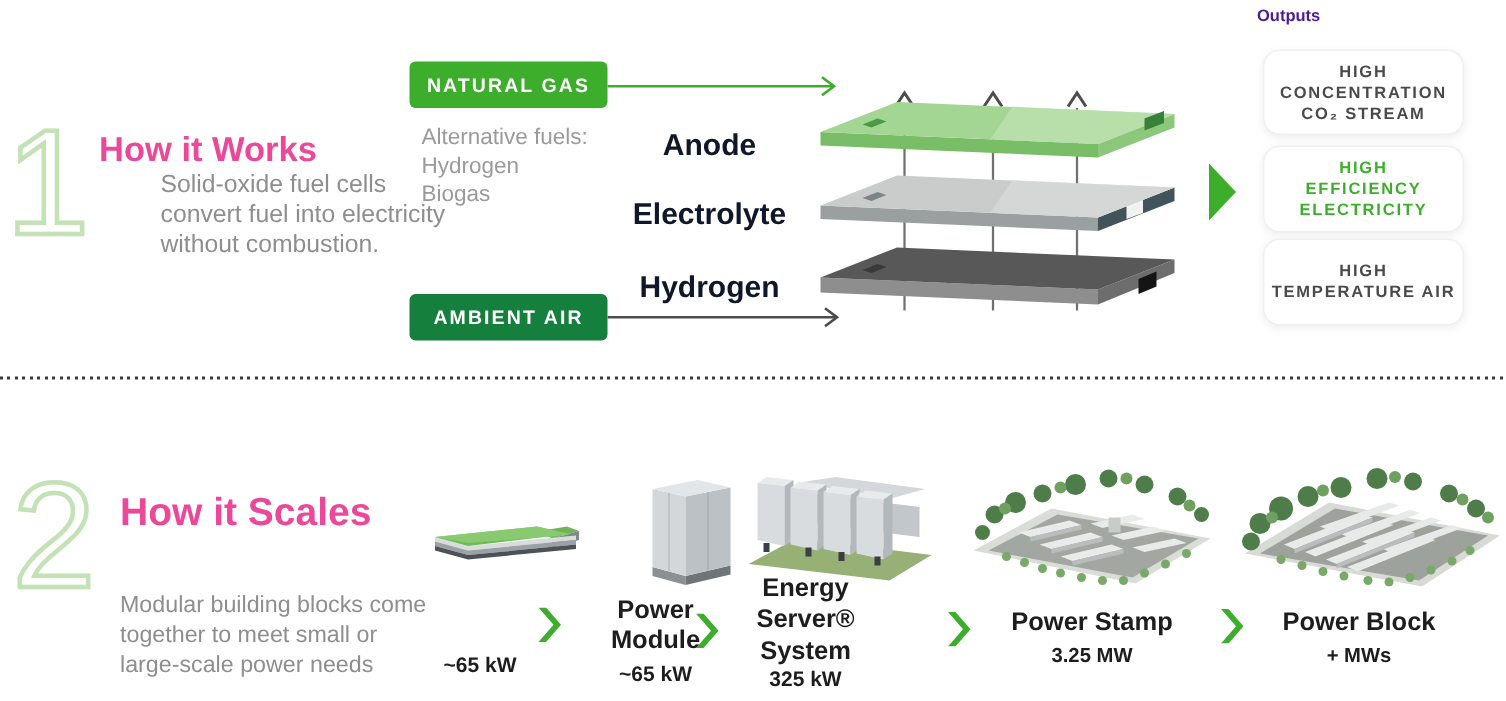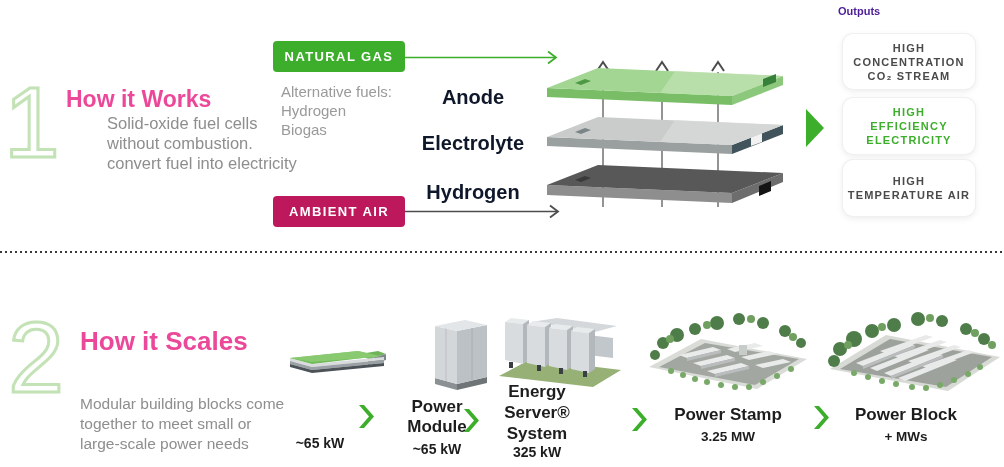--- a/index.html
+++ b/index.html
@@ -6,21 +6,21 @@
   #app{position:relative;width:1004px;height:467px;background:#fff;overflow:hidden;
        font-family:"Liberation Sans","DejaVu Sans",sans-serif;}
   .abs{position:absolute;}
   .big-num{font-size:100px;line-height:1;font-weight:400;color:#ffffff;
            -webkit-text-stroke:3px #c3e2b6;letter-spacing:0;}
   .sec-title{font-size:23px;font-weight:700;color:#ec4899;}
   .sec-desc{font-size:16.5px;line-height:20px;color:#8e8e8e;}
   .pill{width:132px;height:31px;border-radius:4px;color:#fff;font-size:13px;font-weight:700;
         letter-spacing:1.4px;display:flex;align-items:center;justify-content:center;}
   .pill.green{background:#3dae2b;text-align:right;}
-  .pill.dark{background:#be185d;}
+  .pill.dark{background:#15803d;}
   .alt-fuels{font-size:15px;line-height:19px;color:#9a9a9a;}
   .layer-label{width:140px;text-align:center;font-size:20px;font-weight:700;color:#0f172a;}
   .outputs-title{width:130px;text-align:left;font-size:11px;font-weight:700;color:#4c1d95;}
   .card{left:843px;width:132px;background:#fff;border-radius:10px;
         box-shadow:0 0 0 1px #f0f0f0,0 2px 7px rgba(0,0,0,.09);
         display:flex;flex-direction:column;align-items:center;justify-content:center;
         font-size:11px;font-weight:700;letter-spacing:1.2px;line-height:14px;color:#4a4a4a;
         text-align:left;}
   .card.green-text{color:#3dae2b;}
   .divider{left:0;width:1004px;height:2px;top:251px;
@@ -32,22 +32,22 @@
 <body>
 
 <div id="app">
 
   <div class="abs big-num" style="left:4px;top:72px;width:52px;text-align:center;">1</div>
 
   <div class="abs sec-title" style="left:66px;top:86px;">How it Works</div>
 
   <div class="abs sec-desc" style="left:66px;top:113px;margin-left:41px;">
     <div>Solid-oxide fuel cells</div>
+    <div>convert fuel into electricity</div>
     <div>without combustion.</div>
-    <div>convert fuel into electricity</div>
   </div>
 
   <div class="abs pill green" style="left:273px;top:41px;">NATURAL GAS</div>
   <svg class="abs" style="left:405px;top:50px;" width="158" height="15" viewBox="0 0 158 15">
     <line x1="0" y1="7.5" x2="150" y2="7.5" stroke="#3dae2b" stroke-width="1.6"></line>
     <polyline points="143,1.5 151,7.5 143,13.5" fill="none" stroke="#3dae2b" stroke-width="1.8"></polyline>
   </svg>
 
   <div class="abs alt-fuels" style="left:281px;top:82px;">
     <div>Alternative fuels:</div>

